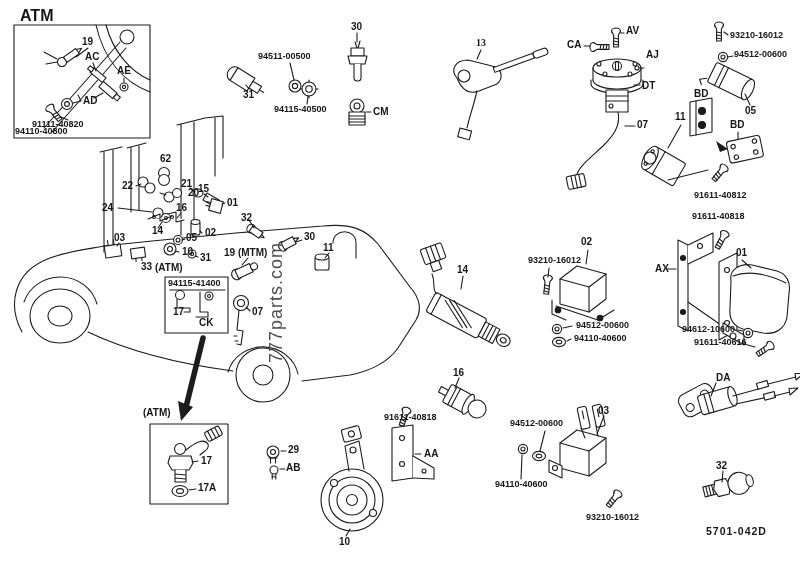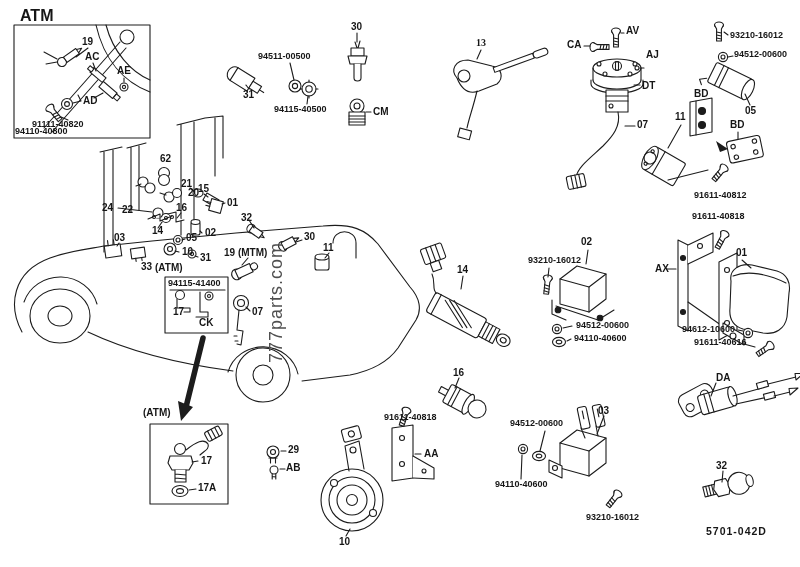--- a/index.html
+++ b/index.html
@@ -523,21 +523,21 @@
       <div class="lbl" style="left: 642px; top: 81px; font-size: 10px;">DT</div>
       <div class="lbl" style="left: 637px; top: 120px; font-size: 10px;">07</div>
       <div class="lbl" style="left: 730px; top: 31px; font-size: 9px;">93210-16012</div>
       <div class="lbl" style="left: 734px; top: 50px; font-size: 9px;">94512-00600</div>
       <div class="lbl" style="left: 694px; top: 89px; font-size: 10px;">BD</div>
       <div class="lbl" style="left: 745px; top: 106px; font-size: 10px;">05</div>
       <div class="lbl" style="left: 675px; top: 112px; font-size: 10px;">11</div>
       <div class="lbl" style="left: 730px; top: 120px; font-size: 10px;">BD</div>
       <div class="lbl" style="left: 694px; top: 191px; font-size: 9px;">91611-40812</div>
       <div class="lbl" style="left: 160px; top: 154px; font-size: 10px;">62</div>
-      <div class="lbl" style="left: 122px; top: 181px; font-size: 10px; margin-top: 24px;">22</div>
+      <div class="lbl" style="left: 122px; top: 181px; font-size: 10px;">22</div>
       <div class="lbl" style="left: 181px; top: 179px; font-size: 10px;">21</div>
       <div class="lbl" style="left: 148px; top: 188px; font-size: 10px; margin-left: 40px;">20</div>
       <div class="lbl" style="left: 198px; top: 184px; font-size: 10px;">15</div>
       <div class="lbl" style="left: 102px; top: 203px; font-size: 10px;">24</div>
       <div class="lbl" style="left: 176px; top: 203px; font-size: 10px;">16</div>
       <div class="lbl" style="left: 227px; top: 198px; font-size: 10px;">01</div>
       <div class="lbl" style="left: 152px; top: 226px; font-size: 10px;">14</div>
       <div class="lbl" style="left: 241px; top: 213px; font-size: 10px;">32</div>
       <div class="lbl" style="left: 205px; top: 228px; font-size: 10px;">02</div>
       <div class="lbl" style="left: 186px; top: 233px; font-size: 10px;">05</div>

